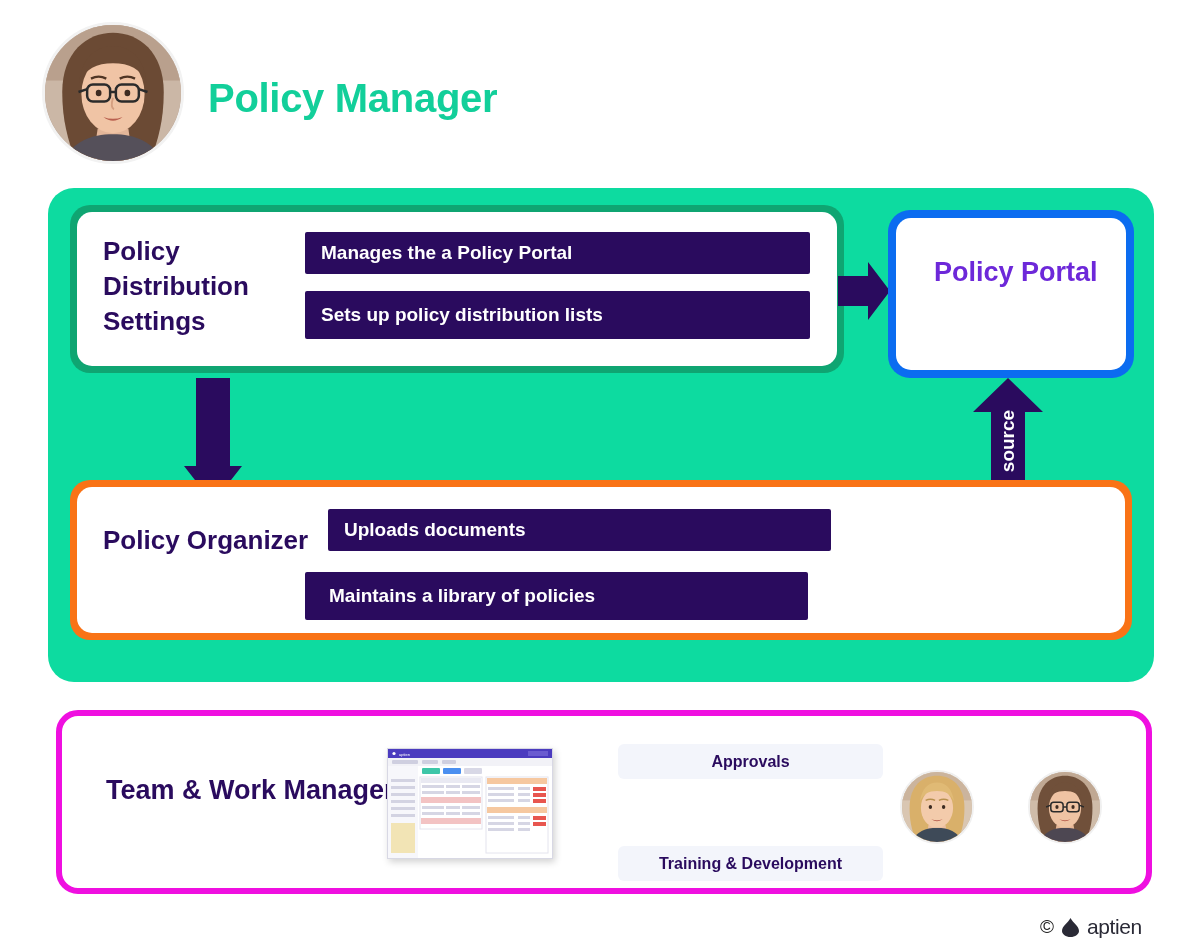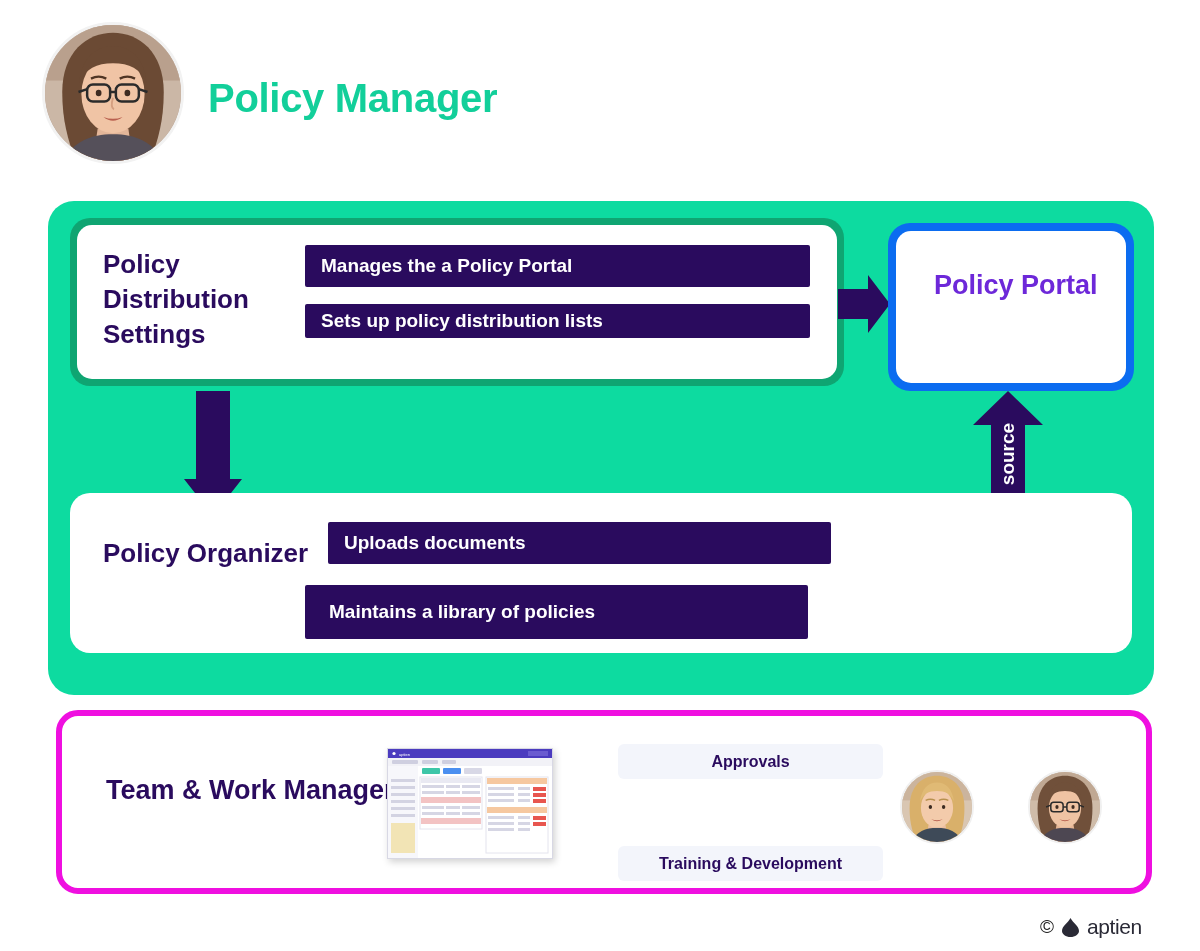--- a/index.html
+++ b/index.html
@@ -37,21 +37,21 @@
     left: 208px; top: 76px;
     font-size: 40px;
     font-weight: bold;
     color: #12cf9a;
     letter-spacing: -0.3px;
   }
 
   
   #green-panel {
     position: absolute;
-    left: 48px; top: 201px;
+    left: 48px; top: 188px;
     width: 1106px; height: 494px;
     background: #0ddba0;
     border-radius: 26px;
   }
 
   
   #policy-distribution-card {
     position: absolute;
     left: 22px; top: 17px;
     width: 774px; height: 168px;
@@ -80,23 +80,23 @@
     background: #2a0b5e;
     color: #ffffff;
     font-size: 19px;
     font-weight: bold;
     display: flex;
     align-items: center;
     padding-left: 16px;
     border-radius: 2px;
   }
   #bar-manages { left: 228px; top: 20px; width: 505px; height: 42px; }
-  #bar-setsup  { left: 228px; top: 79px; width: 505px; height: 34px; }
+  #bar-setsup  { left: 228px; top: 79px; width: 505px; height: 48px; }
   #bar-uploads { left: 228px; top: 22px; width: 503px; height: 42px; margin-left: 23px; }
-  #bar-library { left: 228px; top: 85px; width: 503px; height: 54px; padding-left: 24px; }
+  #bar-library { left: 228px; top: 85px; width: 503px; height: 48px; padding-left: 24px; }
 
   
   #policy-portal-card {
     position: absolute;
     left: 840px; top: 22px;
     width: 246px; height: 168px;
     background: #0b6cf0;
     border-radius: 22px;
     padding: 8px;
   }
@@ -149,21 +149,21 @@
     transform: rotate(-90deg);
     white-space: nowrap;
     margin-top: 18px;
   }
 
   
   #policy-organizer-card {
     position: absolute;
     left: 22px; top: 292px;
     width: 1062px; height: 160px;
-    background: #ffffff;
+    background: #f97316;
     border-radius: 20px;
     padding: 7px;
   }
   #policy-organizer-inner {
     width: 100%; height: 100%;
     background: #ffffff;
     border-radius: 15px;
     position: relative;
   }
 

